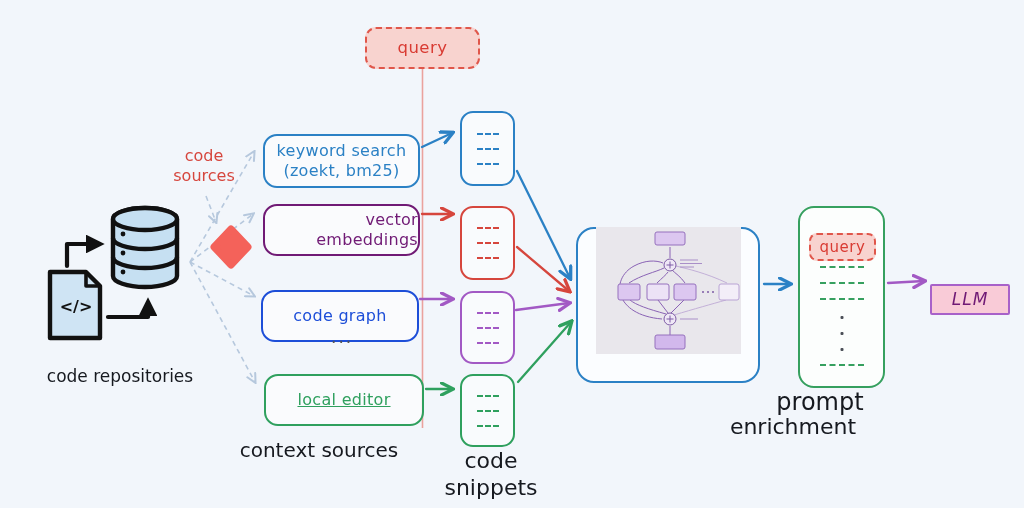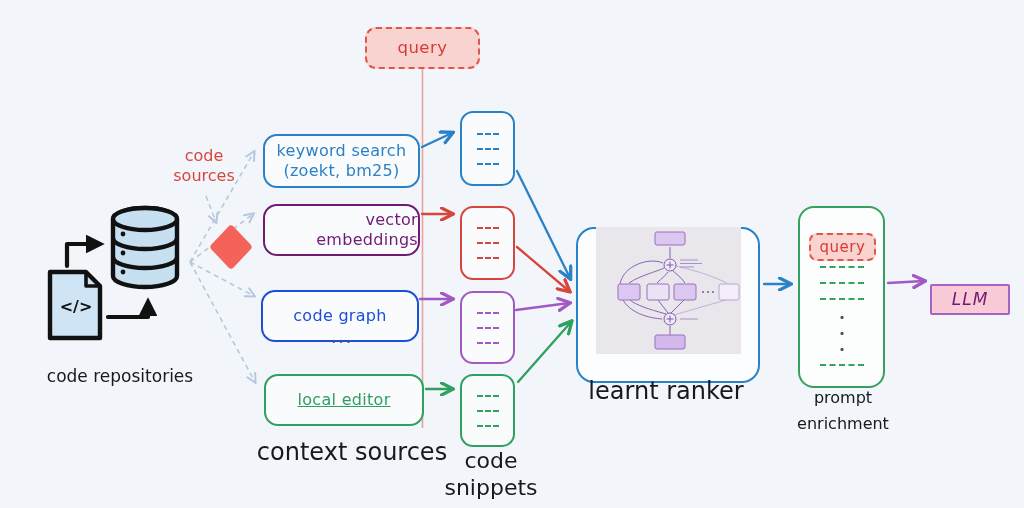--- a/index.html
+++ b/index.html
@@ -227,20 +227,19 @@
     <div class="pdot" style="top:124px;"></div>
     <div class="pdot" style="top:140px;"></div>
     <div class="pdash" style="top:156px;"></div>
   </div>
 
   <div class="node llm" style="left:930px;top:268px;width:80px;height:31px;">
     <span>LLM</span>
   </div>
 
   <div class="cap" style="left:120px;top:366px;font-size:17px;">code repositories</div>
-  <div class="cap" style="left:352px;top:438px;font-size:24px;">context sources</div>
+  <div class="cap" style="left:319px;top:438px;font-size:20px;">context sources</div>
   <div class="cap" style="left:491px;top:448px;font-size:22px;">code</div>
   <div class="cap" style="left:491px;top:475px;font-size:22px;">snippets</div>
-  <div class="cap" style="left:666px;top:377px;font-size:24px;">learnt ranker</div>
-  <div class="cap" style="left:843px;top:388px;font-size:16px;text-align:center;">prompt</div>
-  <div class="cap" style="left:843px;top:414px;font-size:16px;">enrichment</div>
+  <div class="cap" style="left:820px;top:388px;font-size:24px;text-align:center;">prompt</div>
+  <div class="cap" style="left:793px;top:414px;font-size:22px;">enrichment</div>
 
 </div>
 
 </body></html>

